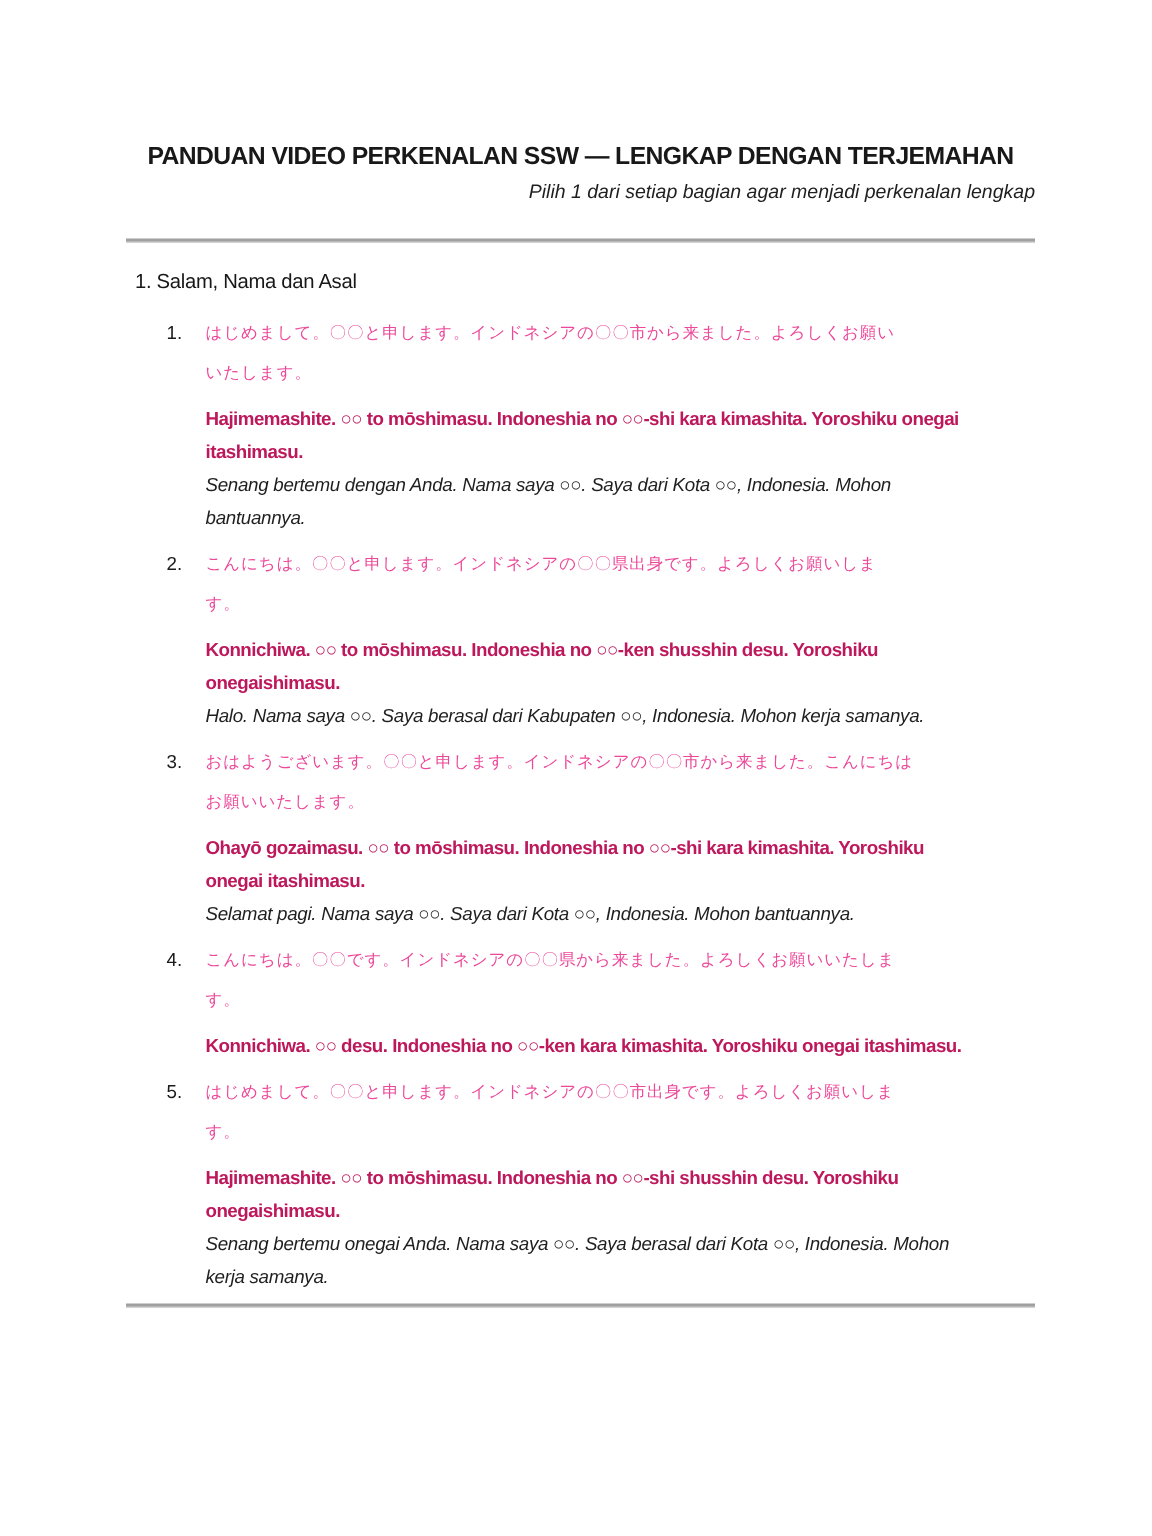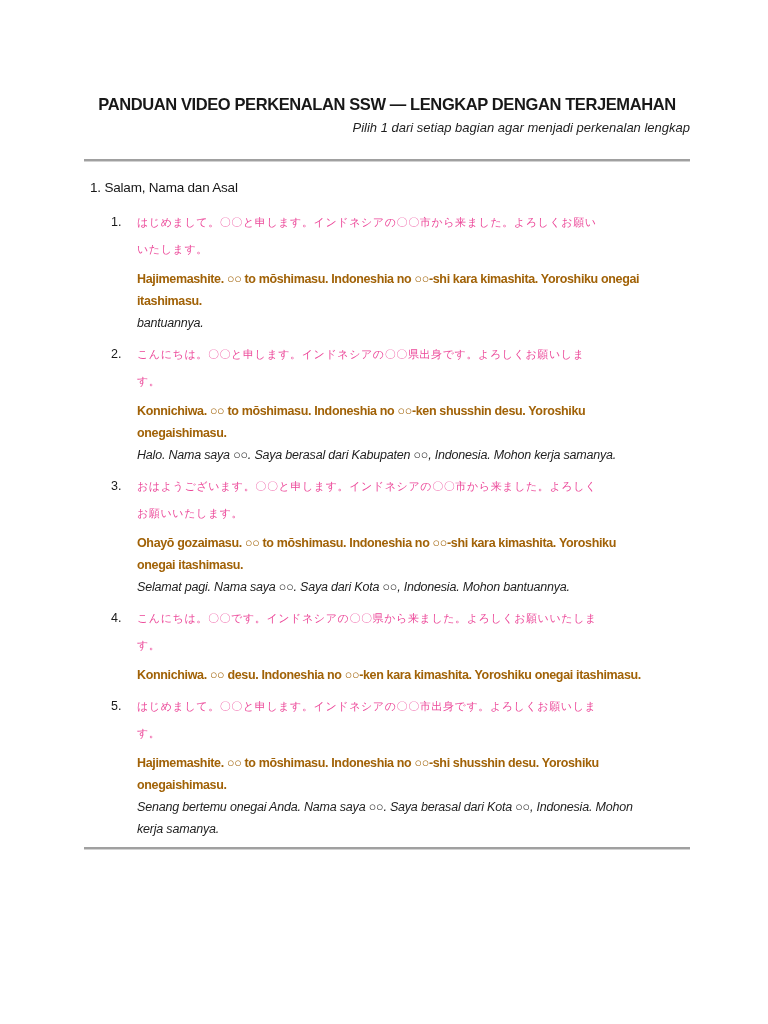--- a/index.html
+++ b/index.html
@@ -71,21 +71,21 @@
     letter-spacing: 0.6px;
     white-space: nowrap;
     color: #ec4899;
   }
   .romaji .line {
     font-weight: bold;
     font-size: 12.5px;
     line-height: 22px;
     letter-spacing: -0.35px;
     white-space: nowrap;
-    color: #a16207;
+    color: #be185d;
   }
   .trans .line {
     font-style: italic;
     font-size: 12.5px;
     line-height: 22px;
     letter-spacing: -0.2px;
     white-space: nowrap;
     color: #1f1f1f;
   }
 </style>
@@ -108,20 +108,21 @@
       <div class="body">
         <div class="ja">
           <div class="line" lang="ja">はじめまして。〇〇と申します。インドネシアの〇〇市から来ました。よろしくお願い</div>
           <div class="line" lang="ja">いたします。</div>
         </div>
         <div class="romaji">
           <div class="line">Hajimemashite. ○○ to mōshimasu. Indoneshia no ○○-shi kara kimashita. Yoroshiku onegai</div>
           <div class="line">itashimasu.</div>
         </div>
         <div class="trans">
+          <div class="line">Senang bertemu dengan Anda. Nama saya ○○. Saya dari Kota ○○, Indonesia. Mohon</div>
           <div class="line">bantuannya.</div>
         </div>
       </div>
     </div>
 
     <div class="item">
       <div class="num">2.</div>
       <div class="body">
         <div class="ja">
           <div class="line" lang="ja">こんにちは。〇〇と申します。インドネシアの〇〇県出身です。よろしくお願いしま</div>
@@ -134,21 +135,21 @@
         <div class="trans">
           <div class="line">Halo. Nama saya ○○. Saya berasal dari Kabupaten ○○, Indonesia. Mohon kerja samanya.</div>
         </div>
       </div>
     </div>
 
     <div class="item">
       <div class="num">3.</div>
       <div class="body">
         <div class="ja">
-          <div class="line" lang="ja">おはようございます。〇〇と申します。インドネシアの〇〇市から来ました。よろしく</div>
+          <div class="line" lang="ja">おはようございます。〇〇と申します。インドネシアの〇〇市から来ました。こんにちは</div>
           <div class="line" lang="ja">お願いいたします。</div>
         </div>
         <div class="romaji">
           <div class="line">Ohayō gozaimasu. ○○ to mōshimasu. Indoneshia no ○○-shi kara kimashita. Yoroshiku</div>
           <div class="line">onegai itashimasu.</div>
         </div>
         <div class="trans">
           <div class="line">Selamat pagi. Nama saya ○○. Saya dari Kota ○○, Indonesia. Mohon bantuannya.</div>
         </div>
       </div>

